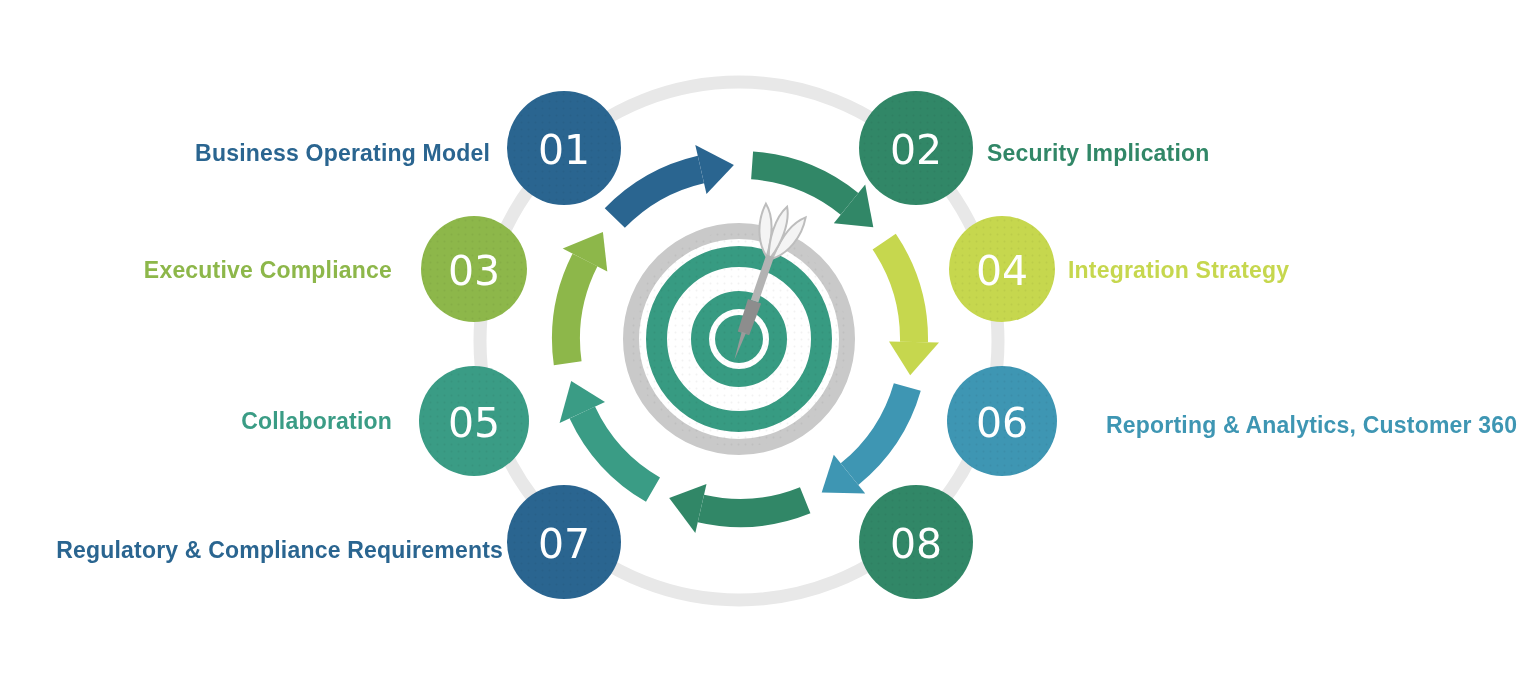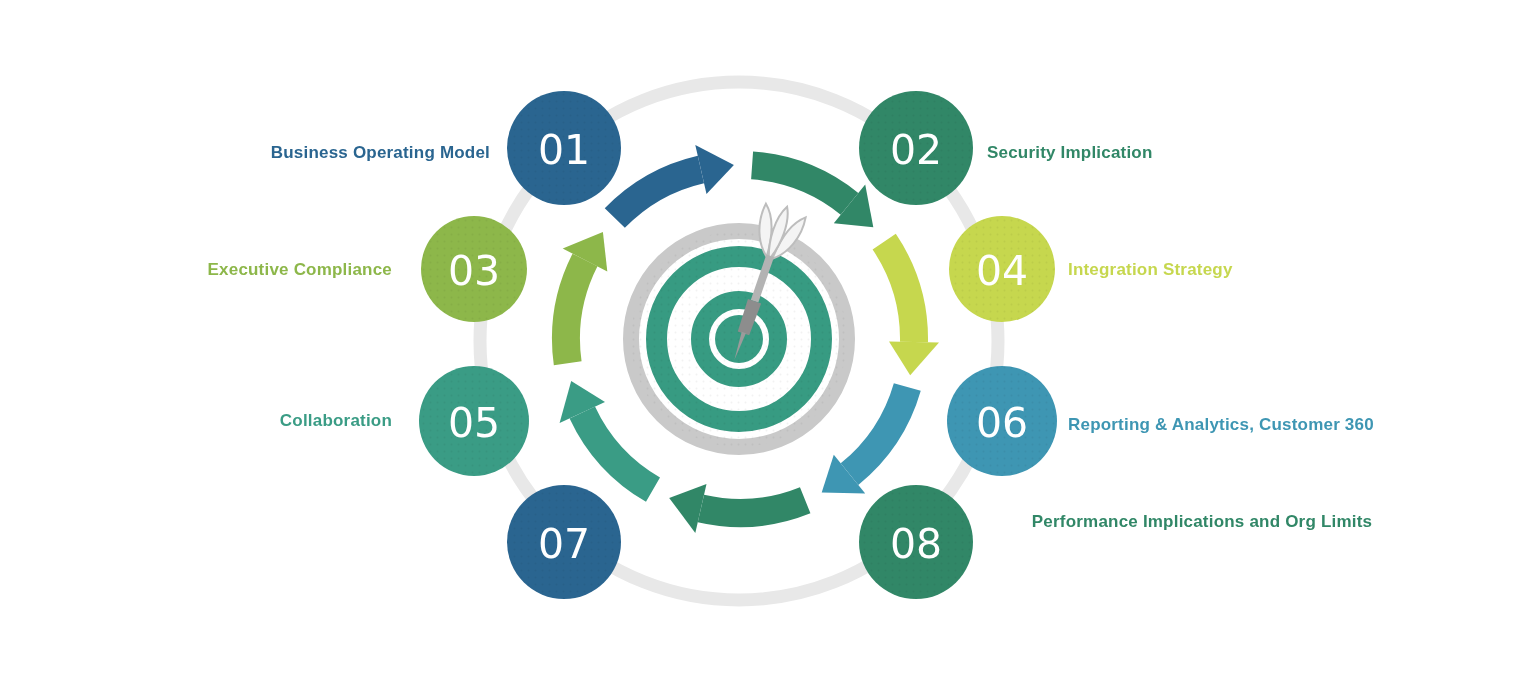--- a/index.html
+++ b/index.html
@@ -12,21 +12,21 @@
     font-family: "Liberation Sans", sans-serif;
   }
   .stage svg {
     position: absolute;
     inset: 0;
     width: 100%;
     height: 100%;
   }
   .step-label {
     position: absolute;
-    font-size: 17px;
+    font-size: 23px;
     font-weight: bold;
     line-height: 30px;
     white-space: nowrap;
     letter-spacing: 0.2px;
   }
   .side-left  { text-align: right; }
   .side-right { text-align: center; }
   .label-01 { right: 1046px; top: 138px; }
   .label-02 { left:  987px;  top: 138px; }
   .label-03 { right: 1144px; top: 255px; }
@@ -146,16 +146,16 @@
         <text class="step-num" x="916" y="544" text-anchor="middle" dominant-baseline="central">08</text>
       </g>
     </g>
   </svg>
 
   <div class="step-label side-left label-01" style="color: rgb(42, 101, 144);">Business Operating Model</div>
   <div class="step-label side-right label-02" style="color: rgb(49, 135, 103);">Security Implication</div>
   <div class="step-label side-left label-03" style="color: rgb(141, 183, 74);">Executive Compliance</div>
   <div class="step-label side-left label-05" style="color: rgb(58, 156, 133);">Collaboration</div>
   <div class="step-label side-right label-04" style="color: rgb(198, 215, 78);">Integration Strategy</div>
-  <div class="step-label side-right label-06" style="color: rgb(62, 150, 179);">Reporting &amp; Analytics, Customer 360</div>
-  <div class="step-label side-right label-08" style="color: rgb(49, 135, 103);">Performance Implications and Org Limits</div>
+  <div class="step-label side-right label-06" style="color: rgb(62, 150, 179); margin-left: 38px;">Reporting &amp; Analytics, Customer 360</div>
+  <div class="step-label side-left label-07" style="color: rgb(42, 101, 144);">Regulatory &amp; Compliance Requirements</div>
 
 </div>
 
 </body></html>

